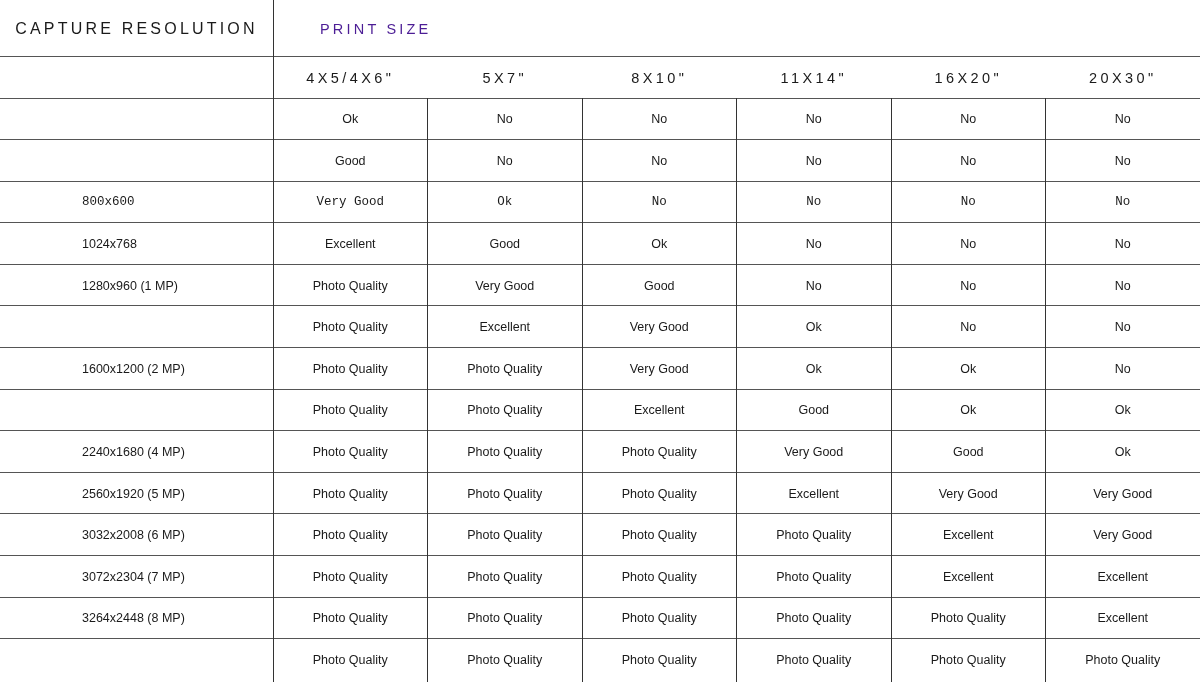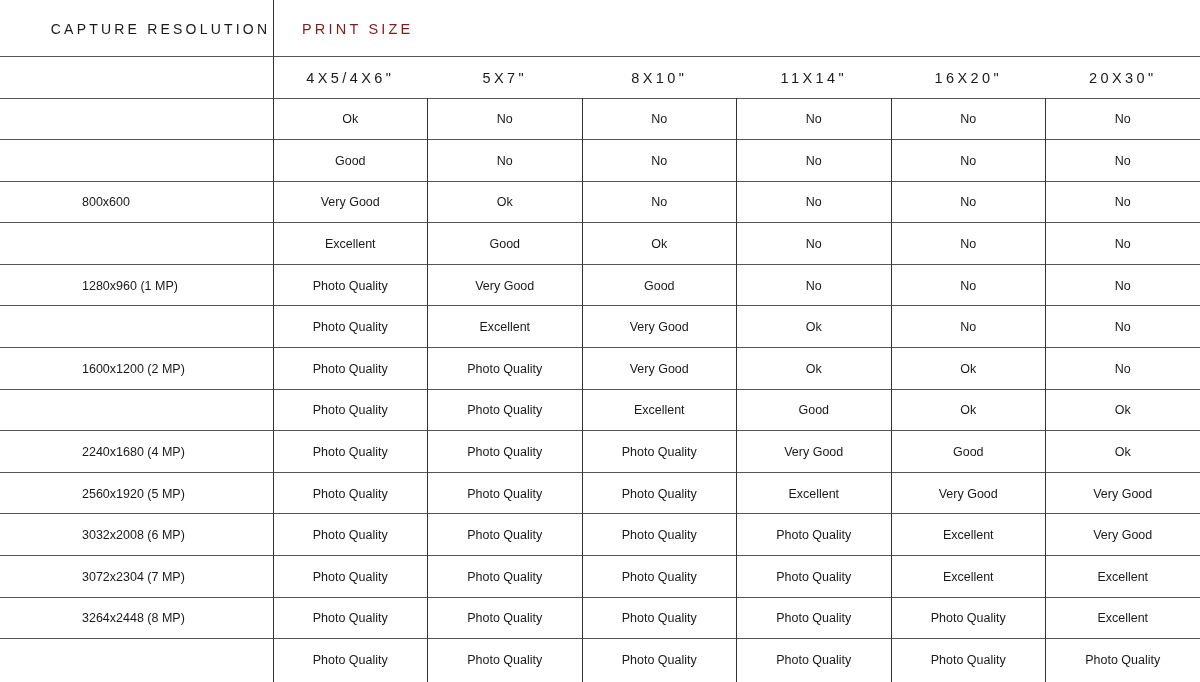--- a/index.html
+++ b/index.html
@@ -36,35 +36,34 @@
     }
     .title-capture {
       position: absolute;
       left: 0;
       top: 0;
       width: 273px;
       height: 57px;
       display: flex;
       align-items: center;
       justify-content: center;
-      font-size: 14px;
+      font-size: 16px;
       letter-spacing: 3.2px;
       color: #1a1a1a;
-      margin-left: 24px;
     }
     .title-print {
       position: absolute;
-      left: 302px;
+      left: 320px;
       top: 0;
       height: 57px;
       display: flex;
       align-items: center;
       font-size: 14.5px;
       letter-spacing: 3.2px;
-      color: #7f1d1d;
+      color: #4c1d95;
     }
     .size-header {
       position: absolute;
       top: 57px;
       height: 41px;
       display: flex;
       align-items: center;
       justify-content: center;
       font-size: 14.5px;
       letter-spacing: 3.4px;
@@ -142,31 +141,32 @@
 
   <div class="row" style="top:140.1px;">
     <div class="cell" style="left:273px;width:154.5px;">Good</div>
     <div class="cell" style="left:427.5px;width:154.5px;">No</div>
     <div class="cell" style="left:582px;width:154.5px;">No</div>
     <div class="cell" style="left:736.5px;width:154.5px;">No</div>
     <div class="cell" style="left:891px;width:154.5px;">No</div>
     <div class="cell" style="left:1045.5px;width:154.5px;">No</div>
   </div>
 
-  <div class="row" style="top:181.7px;">
+  <div class="row" style="top:181.7px;font-family:Liberation Mono, monospace;">
     <div class="cell res">800x600</div>
     <div class="cell" style="left:273px;width:154.5px;">Very Good</div>
     <div class="cell" style="left:427.5px;width:154.5px;">Ok</div>
     <div class="cell" style="left:582px;width:154.5px;">No</div>
     <div class="cell" style="left:736.5px;width:154.5px;">No</div>
     <div class="cell" style="left:891px;width:154.5px;">No</div>
     <div class="cell" style="left:1045.5px;width:154.5px;">No</div>
   </div>
 
   <div class="row" style="top:223.3px;">
+    <div class="cell res">1024x768</div>
     <div class="cell" style="left:273px;width:154.5px;">Excellent</div>
     <div class="cell" style="left:427.5px;width:154.5px;">Good</div>
     <div class="cell" style="left:582px;width:154.5px;">Ok</div>
     <div class="cell" style="left:736.5px;width:154.5px;">No</div>
     <div class="cell" style="left:891px;width:154.5px;">No</div>
     <div class="cell" style="left:1045.5px;width:154.5px;">No</div>
   </div>
 
   <div class="row" style="top:264.9px;">
     <div class="cell res">1280x960 (1 MP)</div>

